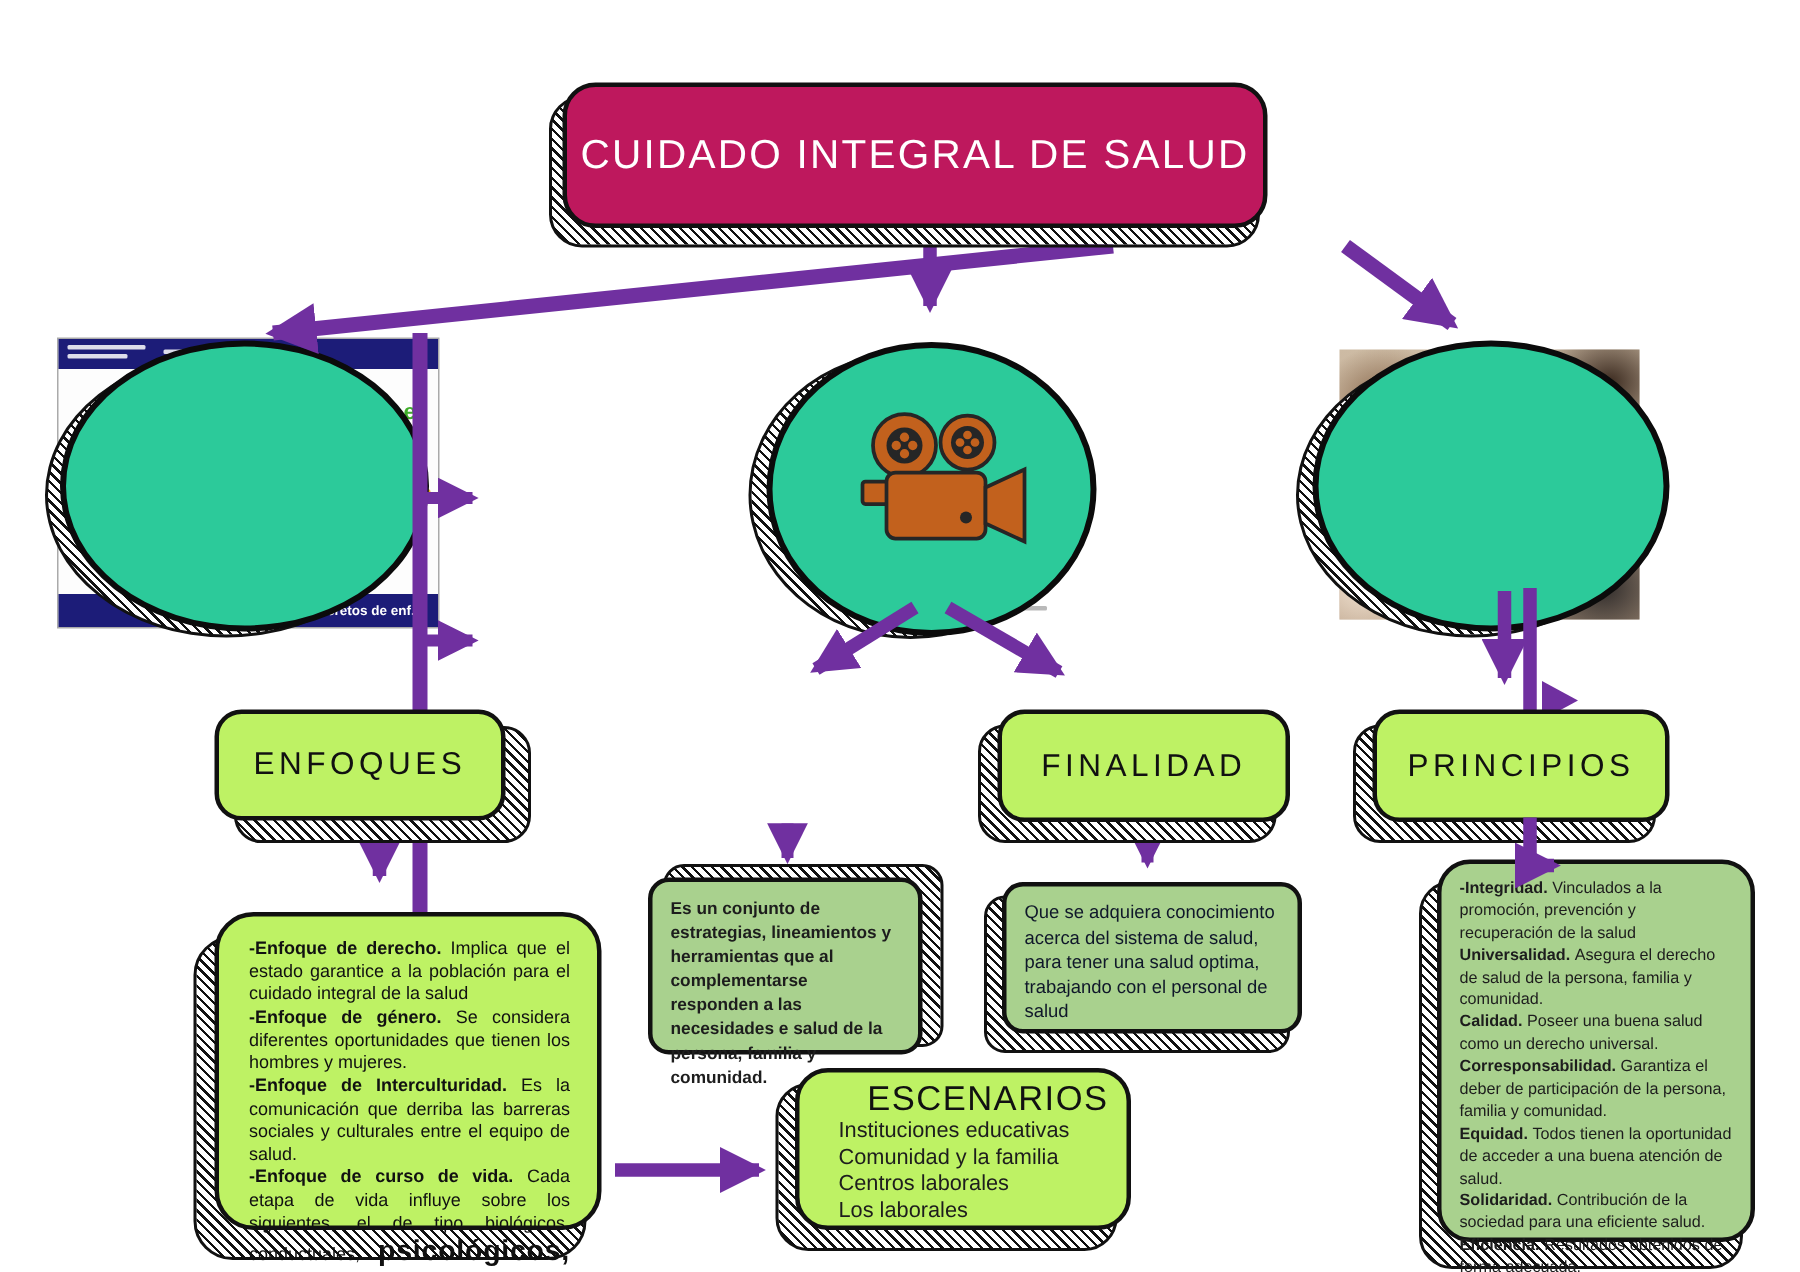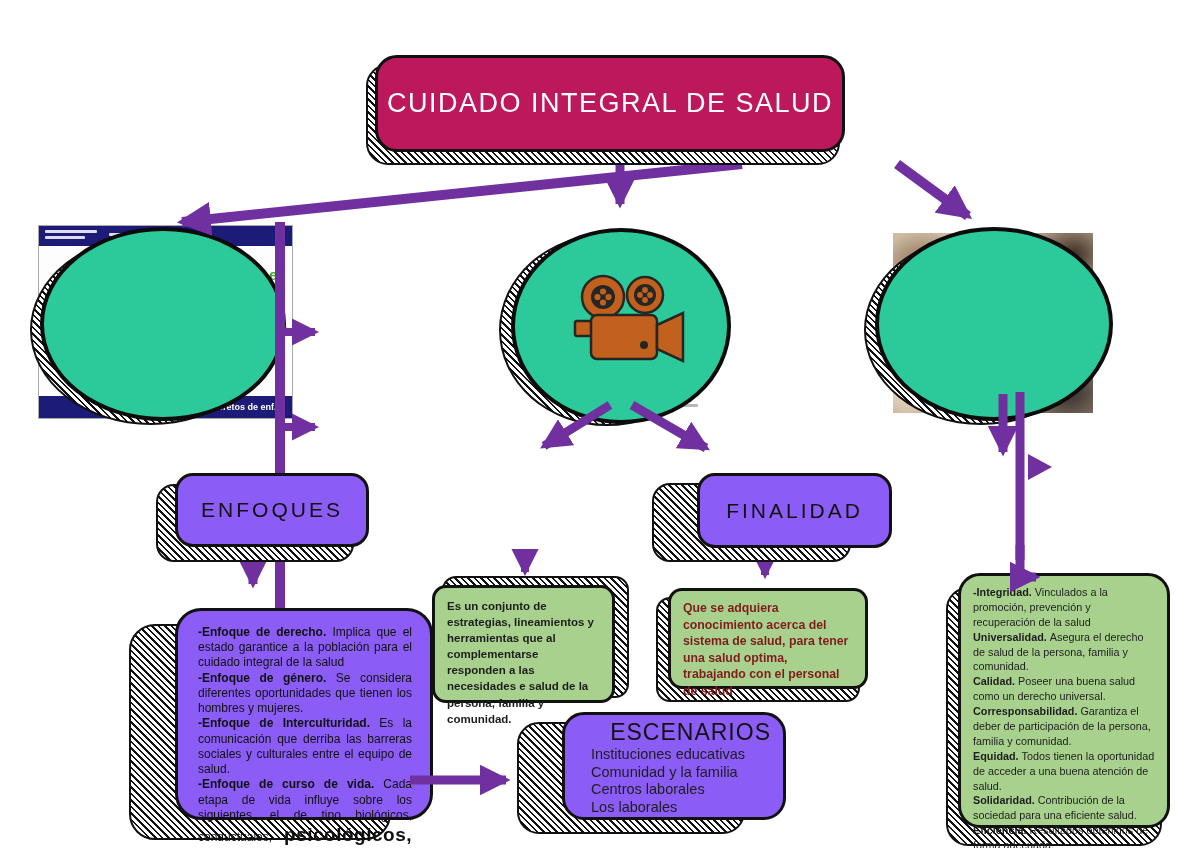--- a/index.html
+++ b/index.html
@@ -5,21 +5,21 @@
   html,body{margin:0;padding:0;background:#fff;}
   #canvas{position:relative;width:1200px;height:848px;background:#fff;overflow:hidden;
           font-family:"Liberation Sans",sans-serif;color:#111;}
   .abs{position:absolute;}
   
   .hatch{background:repeating-linear-gradient(45deg,#ffffff 0 3px,#111 3px 4.6px);
          border:2px solid #111;}
   .shadow{position:absolute;left:0;top:0;width:100%;height:100%;z-index:0;}
   .face{position:absolute;left:0;top:0;width:100%;height:100%;z-index:1;
         border:3px solid #111;box-sizing:border-box;}
-  .pink{background:#8b5cf6;margin-left:32px;}
+  .pink{background:#bef264;}
   .lgreen{background:#a9d18e;}
   .purple{background:#be185d;}
   .label-box .face{display:flex;align-items:center;justify-content:center;}
   .label-text{font-size:21px;letter-spacing:3px;color:#111;}
   .r14{border-radius:14px;} .r18{border-radius:18px;} .r22{border-radius:22px;} .r26{border-radius:26px;}
   .e-face{position:absolute;left:0;top:0;width:100%;height:100%;border:4px solid #0b0b0b;
           background:#2cca9a;border-radius:50%;z-index:1;}
   .e-shadow{position:absolute;left:0;top:0;width:100%;height:100%;border-radius:50%;
             background:repeating-linear-gradient(45deg,#fff 0 3px,#111 3px 4.6px);
             border:2px solid #111;z-index:0;}
@@ -143,20 +143,26 @@
   </div>
 
 
   <div class="abs node label-box" style="left:665px;top:473px;width:195px;height:75px;">
     <div class="shadow hatch r18" style="transform:translate(-13px,10px);"></div>
     <div class="face pink r18">
       <span class="label-text">FINALIDAD</span>
     </div>
   </div>
 
+  <div class="abs node label-box" style="left:915px;top:473px;width:198px;height:75px;">
+    <div class="shadow hatch r18" style="transform:translate(-13px,10px);"></div>
+    <div class="face pink r18">
+      <span class="label-text">PRINCIPIOS</span>
+    </div>
+  </div>
 
   <div class="abs node" style="left:143px;top:608px;width:258px;height:212px;">
     <div class="shadow hatch r26" style="transform:translate(-14px,16px);"></div>
     <div class="face pink r26" style="padding:14px 18px 4px 20px;text-align:justify;overflow:visible;">
       <div class="body-text" style="font-size:12px;line-height:1.27;">
           <div class="li-item"><b>-Enfoque de derecho. </b>Implica que el estado garantice a la población para el cuidado integral de la salud</div>
           <div class="li-item"><b>-Enfoque de género. </b>Se considera diferentes oportunidades que tienen los hombres y mujeres.</div>
           <div class="li-item"><b>-Enfoque de Interculturidad. </b>Es la comunicación que derriba las barreras sociales y culturales entre el equipo de salud.</div>
           <div class="li-item"><b>-Enfoque de curso de vida. </b>Cada etapa de vida influye sobre los siguientes, el de tipo biológicos, conductuales,<span class="big-run"> psicológicos, etc.</span></div>
         </div>
@@ -166,21 +172,21 @@
   <div class="abs node" style="left:432px;top:585px;width:183px;height:118px;">
     <div class="shadow hatch r14" style="transform:translate(10px,-9px);"></div>
     <div class="face lgreen r14" style="padding:10px 12px;">
       <div class="body-text" style="font-size:11.5px;line-height:1.4;font-weight:bold;color:#1d1d1d;">Es un conjunto de estrategias, lineamientos y herramientas que al complementarse responden a las necesidades e salud de la persona, familia y comunidad.</div>
     </div>
   </div>
 
   <div class="abs node" style="left:668px;top:588px;width:200px;height:101px;">
     <div class="shadow hatch r14" style="transform:translate(-12px,9px);"></div>
     <div class="face lgreen r14" style="padding:9px 12px;">
-      <div class="body-text" style="font-size:12.3px;line-height:1.35;color:#7f1d1d;font-weight:bold;">Que se adquiera conocimiento acerca del sistema de salud, para tener una salud optima, trabajando con el personal de salud</div>
+      <div class="body-text" style="font-size:12.3px;line-height:1.35;color:#0f172a;">Que se adquiera conocimiento acerca del sistema de salud, para tener una salud optima, trabajando con el personal de salud</div>
     </div>
   </div>
 
   <div class="abs node" style="left:958px;top:573px;width:212px;height:255px;">
     <div class="shadow hatch r22" style="transform:translate(-12px,14px);"></div>
     <div class="face lgreen r22" style="padding:9px 12px;">
       <div class="body-text" style="font-size:10.8px;line-height:1.38;color:#1d1d1d;">
           <div class="pitem"><b>-Integridad. </b>Vinculados a la promoción, prevención y recuperación de la salud</div>
           <div class="pitem"><b>Universalidad. </b>Asegura el derecho de salud de la persona, familia y comunidad.</div>
           <div class="pitem"><b>Calidad. </b>Poseer una buena salud como un derecho universal.</div>

